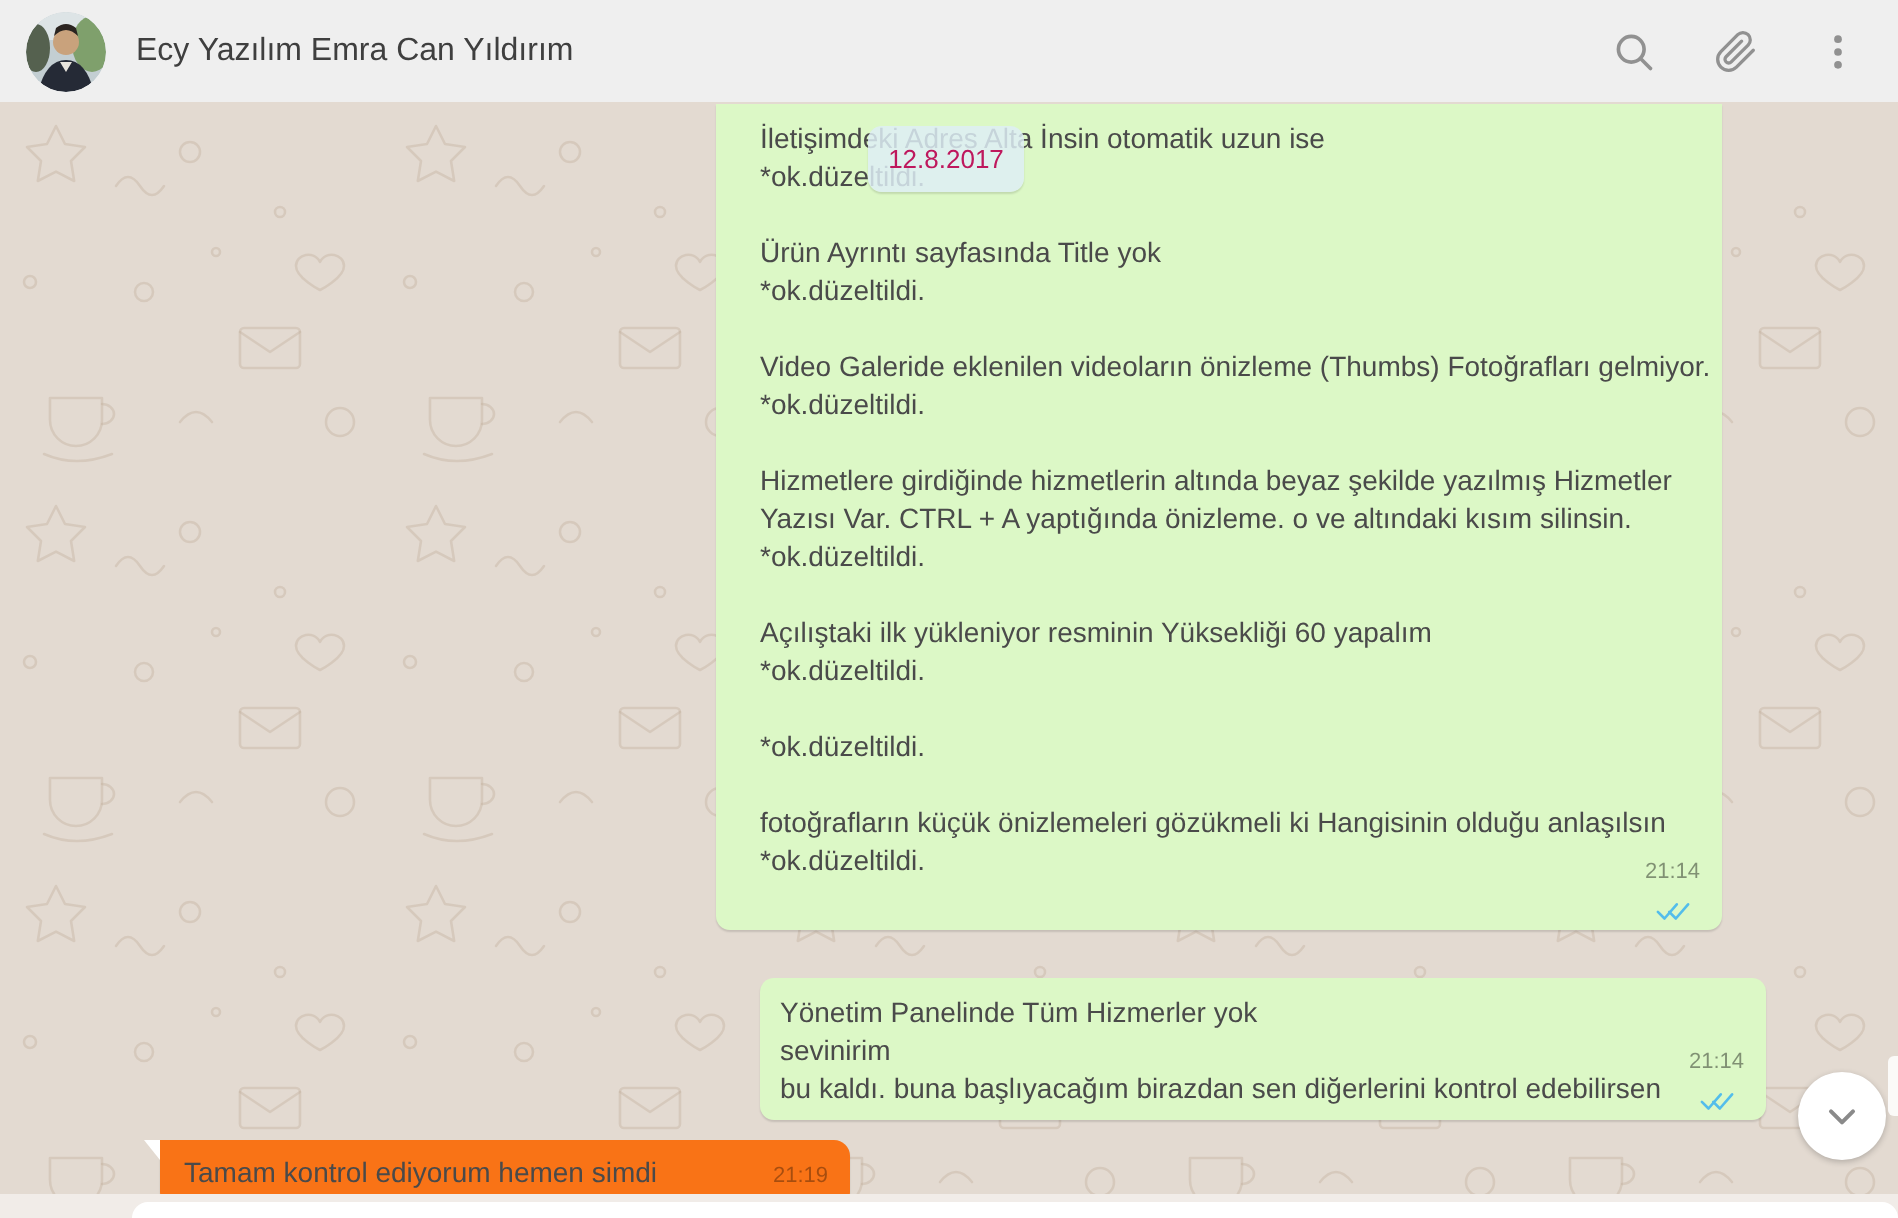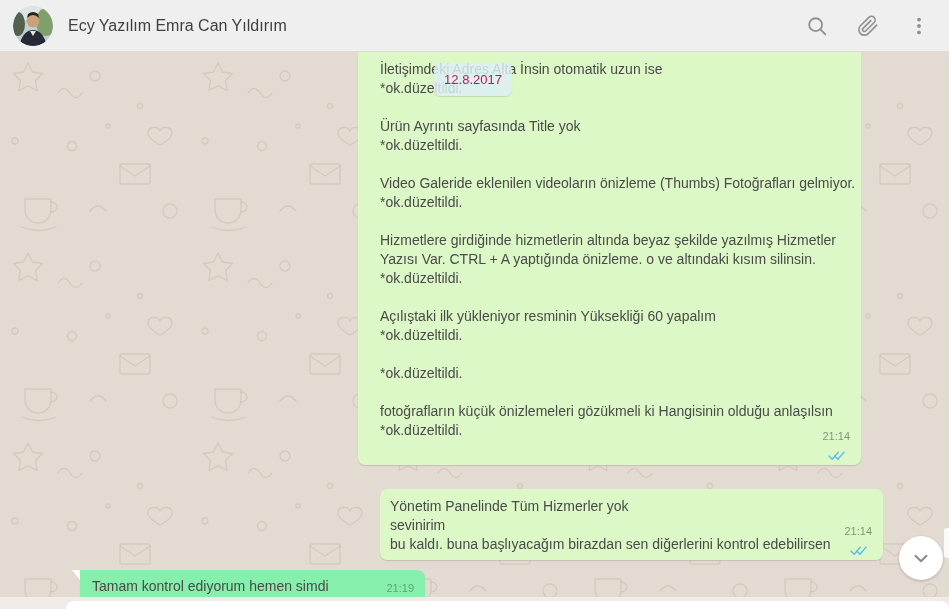--- a/index.html
+++ b/index.html
@@ -19,21 +19,21 @@
               color:#919191; cursor:pointer; display:flex; align-items:center; justify-content:center; }
   .icon-btn svg { display:block; }
 
   
   .chat-area { position:absolute; top:51px; left:0; right:0; bottom:0; overflow:hidden; }
   .wallpaper { position:absolute; top:0; left:0; width:100%; height:100%; }
 
   .bubble { position:absolute; border-radius:7px; box-shadow:0 1px 1px rgba(0,0,0,.13);
             font-size:14px; line-height:19px; color:#4a4a4a; }
   .bubble.out { background:#dcf8c6; }
-  .bubble.in  { background:#86efac; }
+  .bubble.in  { background:#f97316; }
 
   .bubble-1 { left:358px; top:1px; width:503px; border-radius:0 0 7px 7px;
               padding:8px 10px 6px 22px; }
   .bubble-2 { left:358px; top:438px; width:503px; padding:8px 10px 6px 10px;margin-left:22px; }
   .bubble-3 { left:80px; top:519px; width:345px; border-radius:0 8px 8px 8px;
               padding:7px 12px 8px 12px; }
   .tail-in { position:absolute; left:-8px; top:0; width:0; height:0;
              border-right:8px solid #fff; border-bottom:10px solid transparent; }
 
   .para { margin-bottom:19px; }

